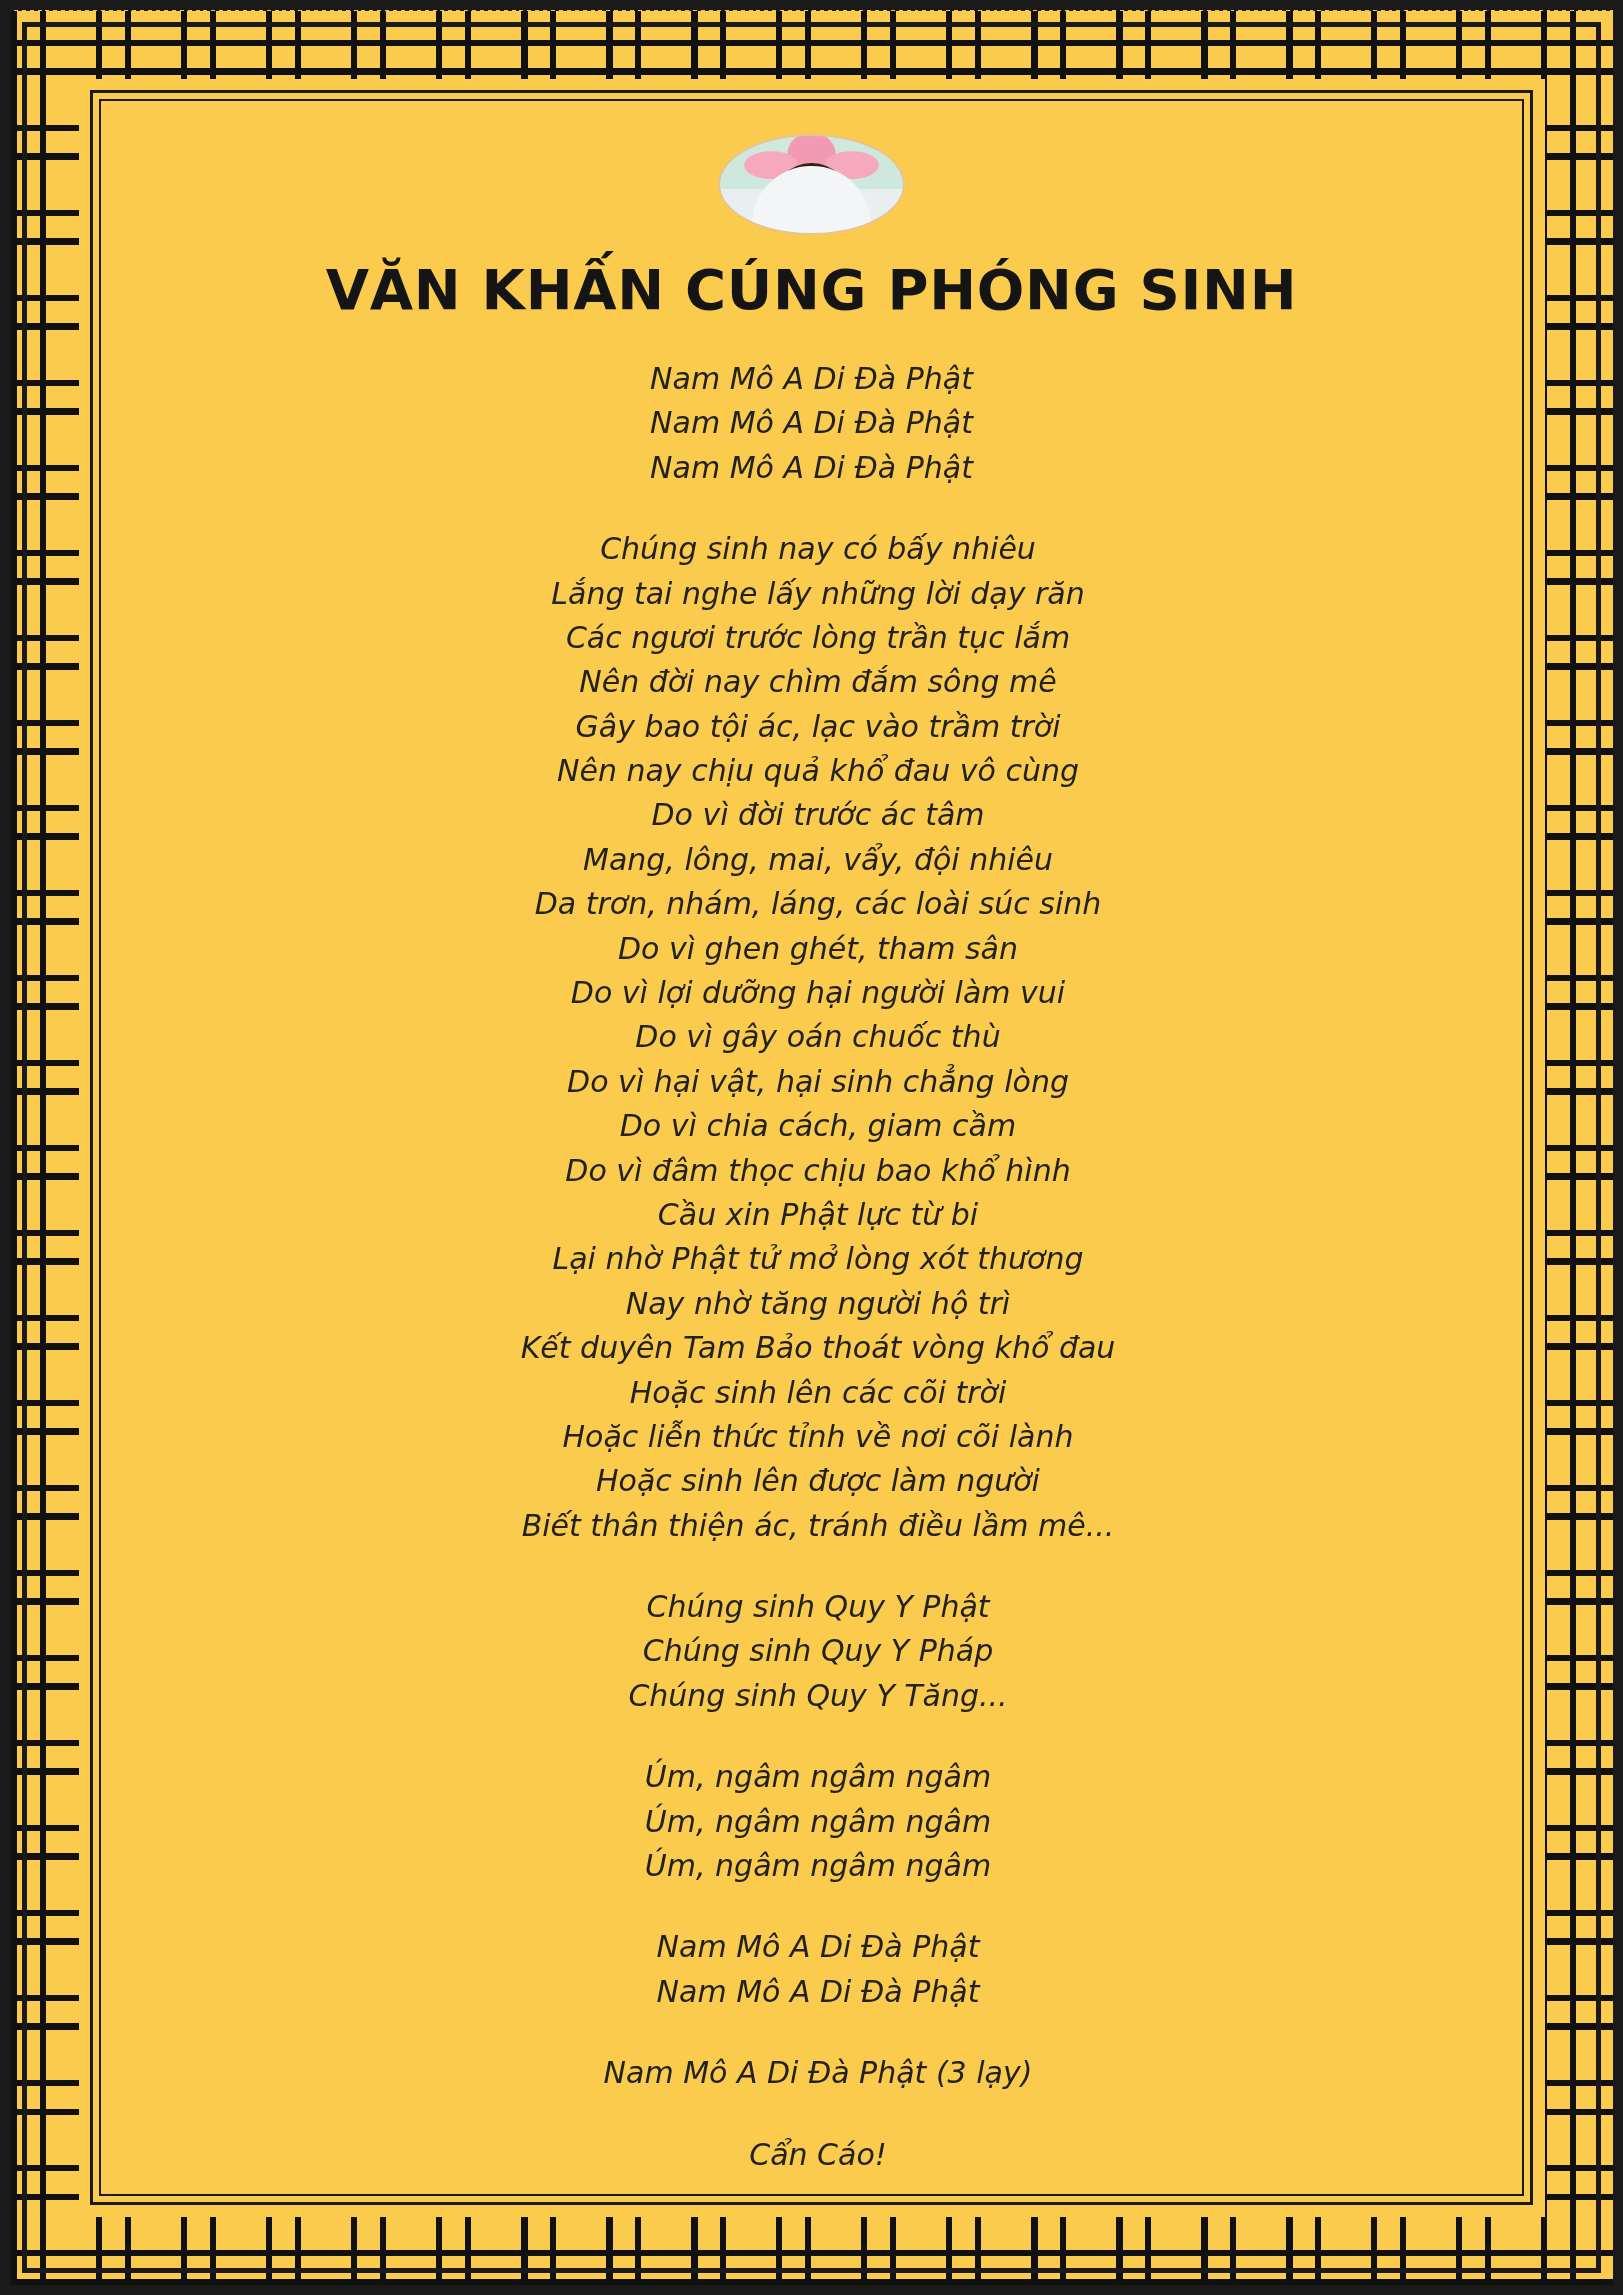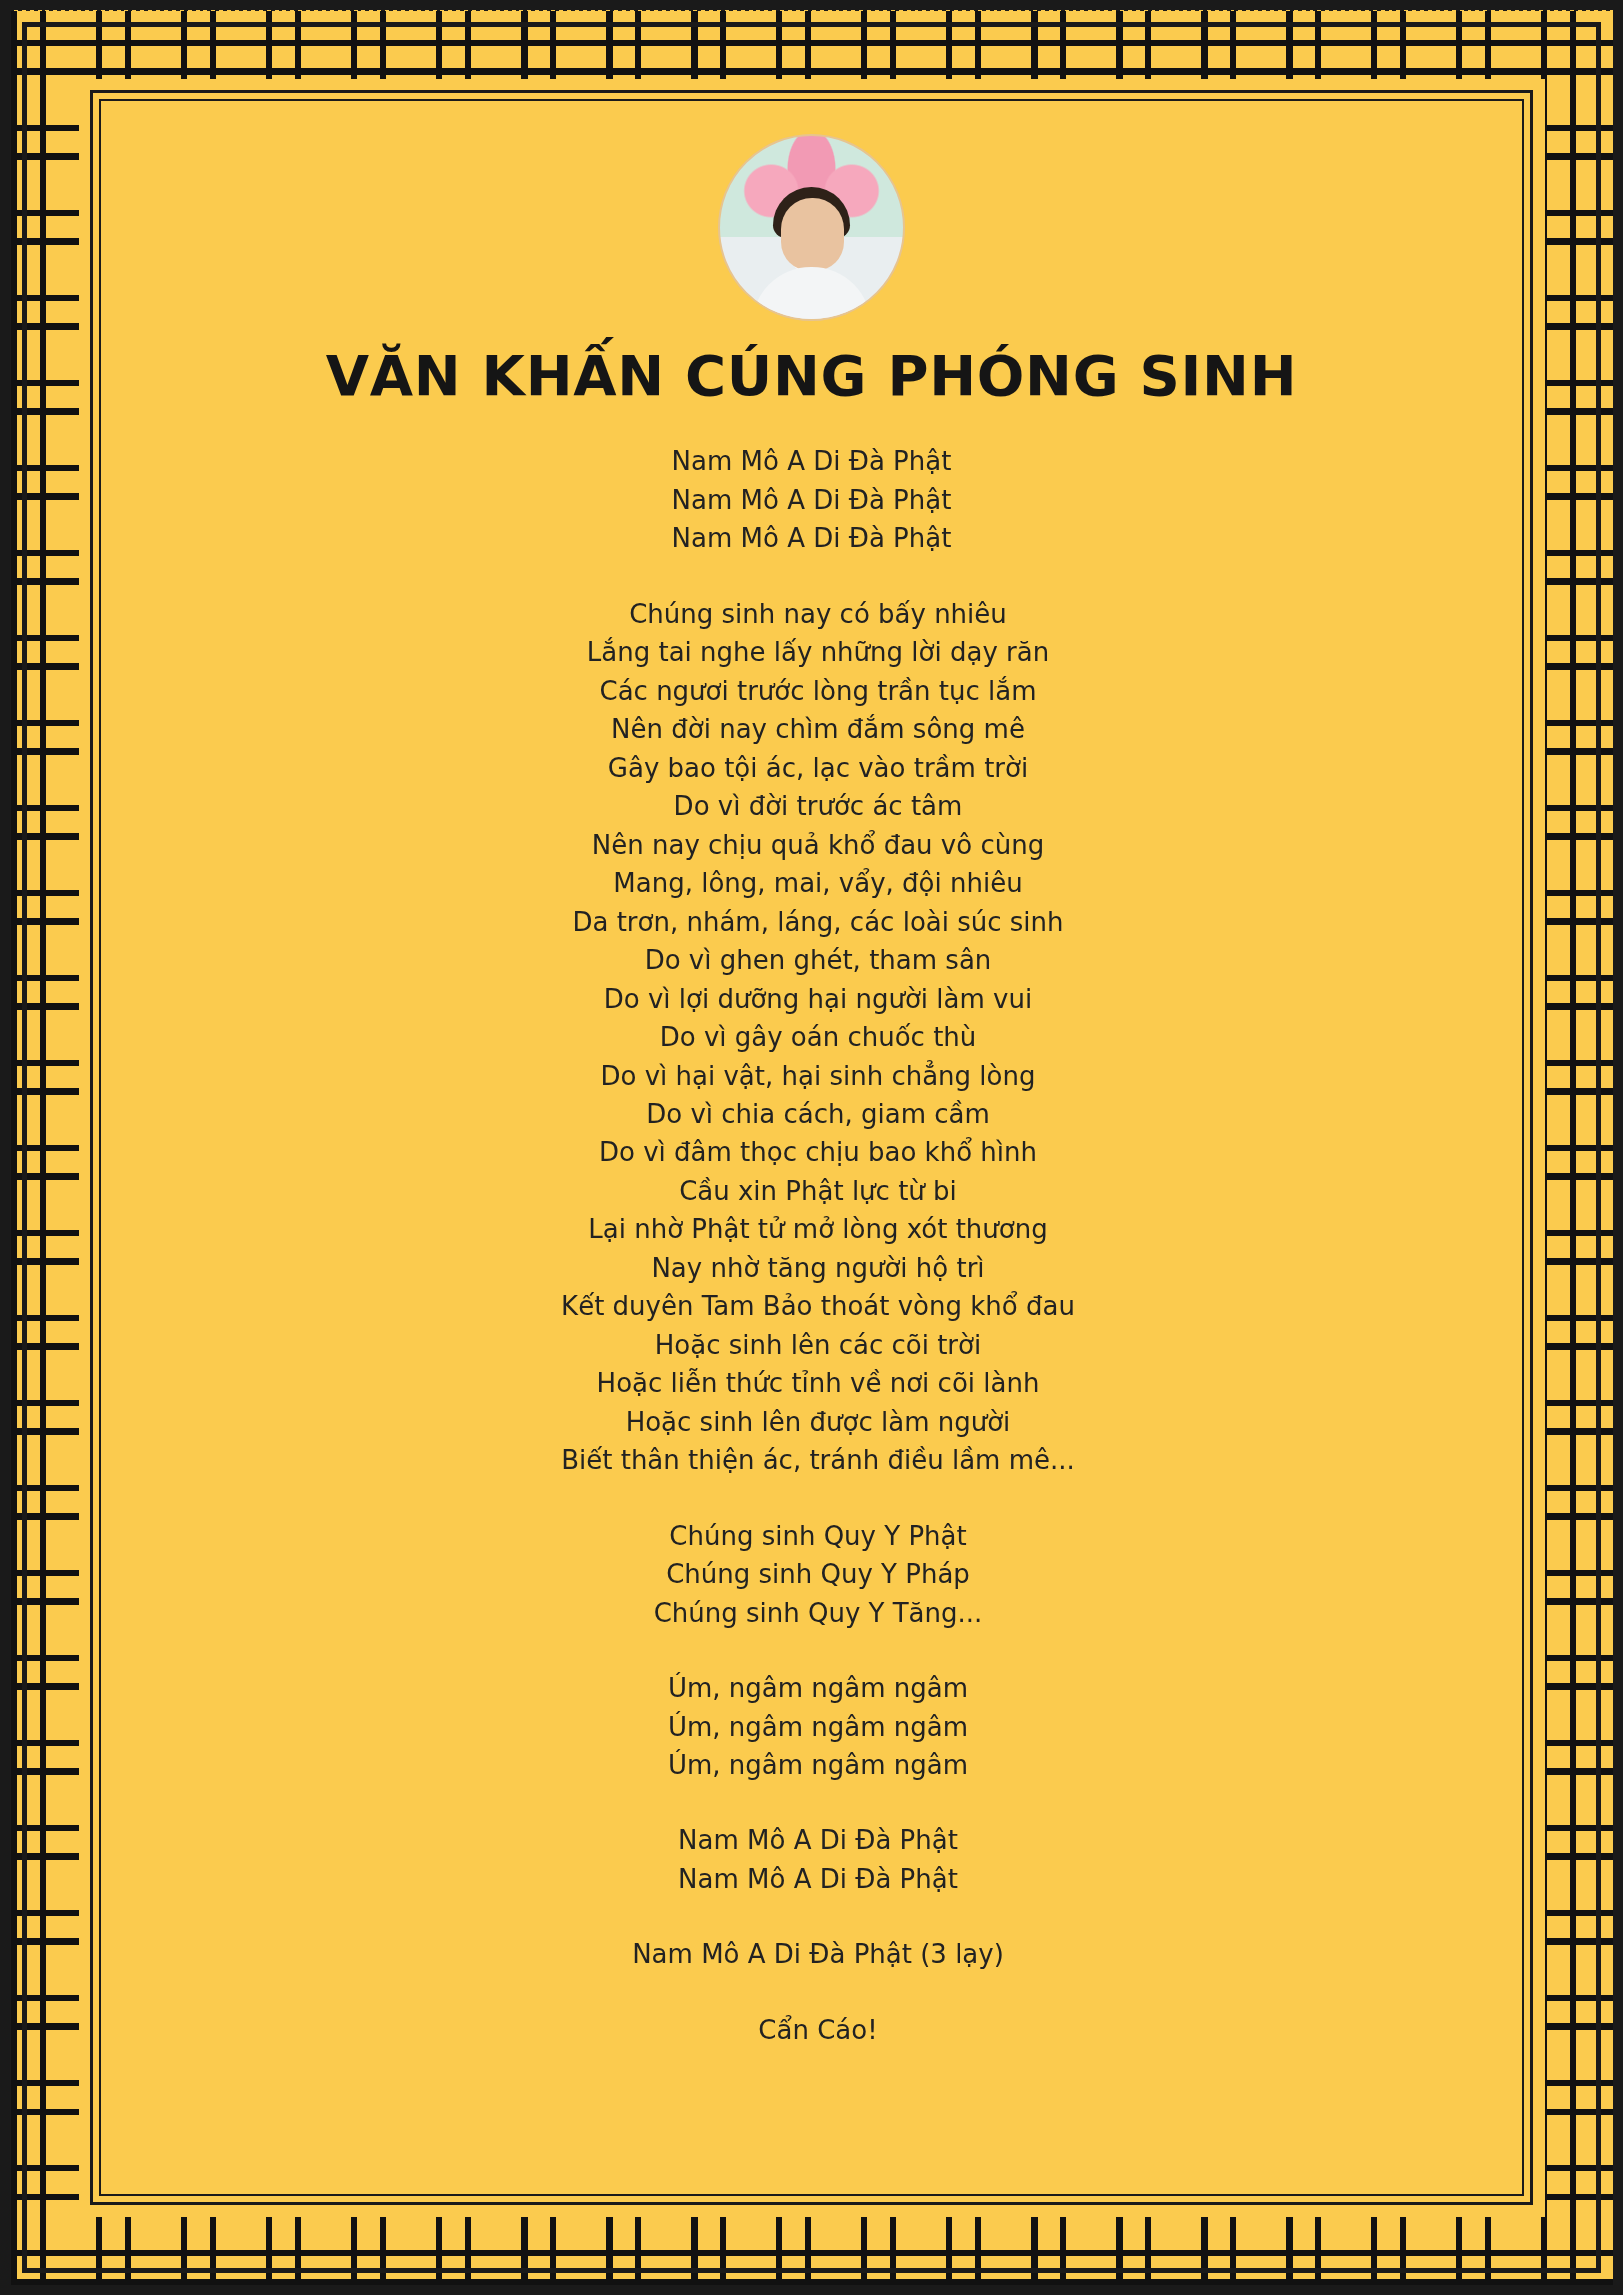--- a/index.html
+++ b/index.html
@@ -150,24 +150,25 @@
     font-size: 56px;
     letter-spacing: 0.7px;
     color: #151515;
     margin-top: 26px;
     margin-bottom: 0;
     line-height: 1.05;
   }
 
   .verse-block {
     font-family: "DejaVu Sans", sans-serif;
-    font-size: 26px;
+    font-size: 30px;
     line-height: 1.48;
     color: #222222;
     margin-top: 37px;
+    font-style: italic;
   }
   .verse-block + .verse-block {
     margin-top: 37px;
     margin-left: 13px;
   }
   .verse-line {
     display: block;
     white-space: pre-wrap;
   }
 </style>
@@ -197,22 +198,22 @@
           <span class="verse-line">Nam Mô A Di Đà Phật</span>
           <span class="verse-line">Nam Mô A Di Đà Phật</span>
           <span class="verse-line">Nam Mô A Di Đà Phật</span>
         </div>
         <div class="verse-block">
           <span class="verse-line">Chúng sinh nay có bấy nhiêu</span>
           <span class="verse-line">Lắng tai nghe lấy những lời dạy răn</span>
           <span class="verse-line">Các ngươi trước lòng trần tục lắm</span>
           <span class="verse-line">Nên đời nay chìm đắm sông mê</span>
           <span class="verse-line">Gây bao tội ác, lạc vào trầm trời</span>
+          <span class="verse-line">Nên nay chịu quả khổ đau vô cùng</span>
           <span class="verse-line">Do vì đời trước ác tâm</span>
-          <span class="verse-line">Nên nay chịu quả khổ đau vô cùng</span>
           <span class="verse-line">Mang, lông, mai, vẩy, đội nhiêu</span>
           <span class="verse-line">Da trơn, nhám, láng, các loài súc sinh</span>
           <span class="verse-line">Do vì ghen ghét, tham sân</span>
           <span class="verse-line">Do vì lợi dưỡng hại người làm vui</span>
           <span class="verse-line">Do vì gây oán chuốc thù</span>
           <span class="verse-line">Do vì hại vật, hại sinh chẳng lòng</span>
           <span class="verse-line">Do vì chia cách, giam cầm</span>
           <span class="verse-line">Do vì đâm thọc chịu bao khổ hình</span>
           <span class="verse-line">Cầu xin Phật lực từ bi</span>
           <span class="verse-line">Lại nhờ Phật tử mở lòng xót thương</span>

